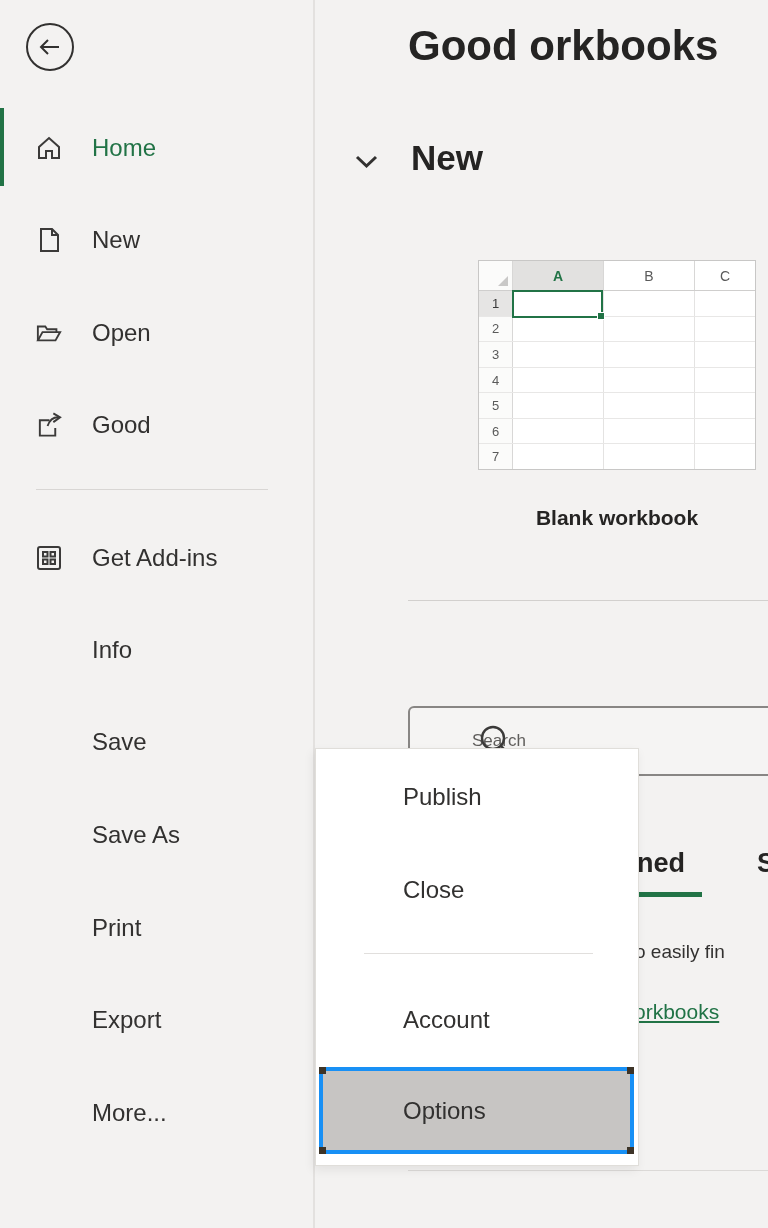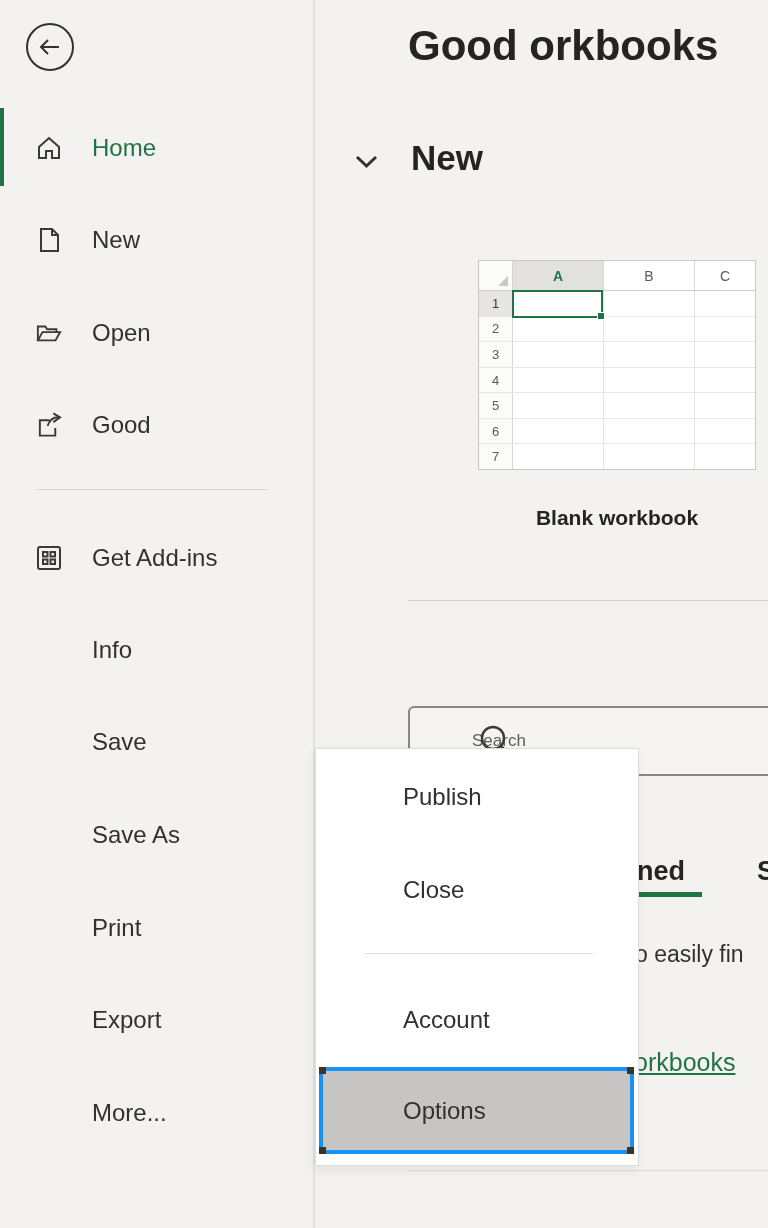--- a/index.html
+++ b/index.html
@@ -43,24 +43,24 @@
   .cC{flex:1;}
   .sel-a1{position:absolute;left:33px;top:29px;width:87px;height:24px;border:2px solid #217346;background:#ffffff;}
   .sel-a1 .handle{position:absolute;right:-4px;bottom:-4px;width:6px;height:6px;background:#217346;border:1px solid #ffffff;}
   .wb-label{margin-top:36px;text-align:center;font-size:21px;font-weight:600;color:#252423;}
   .h-divider{position:absolute;left:408px;top:600px;width:360px;height:1px;background:#d2d0ce;}
   .search-box{position:absolute;left:408px;top:706px;width:368px;height:66px;border:2px solid #88868  4;border:2px solid #888684;border-radius:6px;background:#f5f4f3;display:flex;align-items:center;}
   .search-box input{border:none;outline:none;background:transparent;font-family:"Liberation Sans",sans-serif;
     font-size:17px;color:#5f5d5b;width:200px;margin-left:60px;}
   .search-box input::placeholder{color:#5f5d5b;opacity:1;}
   .search-glyph{position:absolute;left:69px;top:16px;}
-  .tab-frag{position:absolute;top:848px;font-size:27px;font-weight:600;color:#252423;white-space:nowrap;cursor:pointer;margin-top:8px;}
+  .tab-frag{position:absolute;top:848px;font-size:27px;font-weight:600;color:#252423;white-space:nowrap;cursor:pointer;}
   .tab-underline{position:absolute;left:635px;top:892px;width:67px;height:5px;background:#217346;}
-  .empty-frag{position:absolute;left:635px;top:941px;font-size:23px;color:#323130;white-space:nowrap;}
-  .link-frag{position:absolute;left:634px;top:1048px;font-size:25px;color:#217346;text-decoration:underline;white-space:nowrap;cursor:pointer;}
+  .empty-frag{position:absolute;left:635px;top:941px;font-size:19px;color:#323130;white-space:nowrap;}
+  .link-frag{position:absolute;left:634px;top:1000px;font-size:21px;color:#217346;text-decoration:underline;white-space:nowrap;cursor:pointer;}
   .bottom-divider{position:absolute;left:408px;top:1170px;width:360px;height:1px;background:#dbd9d7;}
   
   .popup{position:absolute;left:315px;top:748px;width:322px;height:416px;background:#ffffff;
     border:1px solid #e0deda;box-shadow:-2px 4px 10px rgba(0,0,0,0.07);}
   .popup .mi{position:absolute;left:87px;font-size:24px;color:#323130;white-space:nowrap;cursor:pointer;}
   .popup .m-divider{position:absolute;left:48px;top:204px;width:229px;height:1px;background:#e1dfdd;}
   .options-box{position:absolute;left:3px;top:318px;width:307px;height:79px;background:#c7c5c3;
     border:4px solid #1890f5;border-radius:0;cursor:pointer;}
   .options-box .olabel{position:absolute;left:80px;top:26px;font-size:24px;color:#323130;white-space:nowrap;}
   .cmark{position:absolute;width:7px;height:7px;background:#3d3428;}

